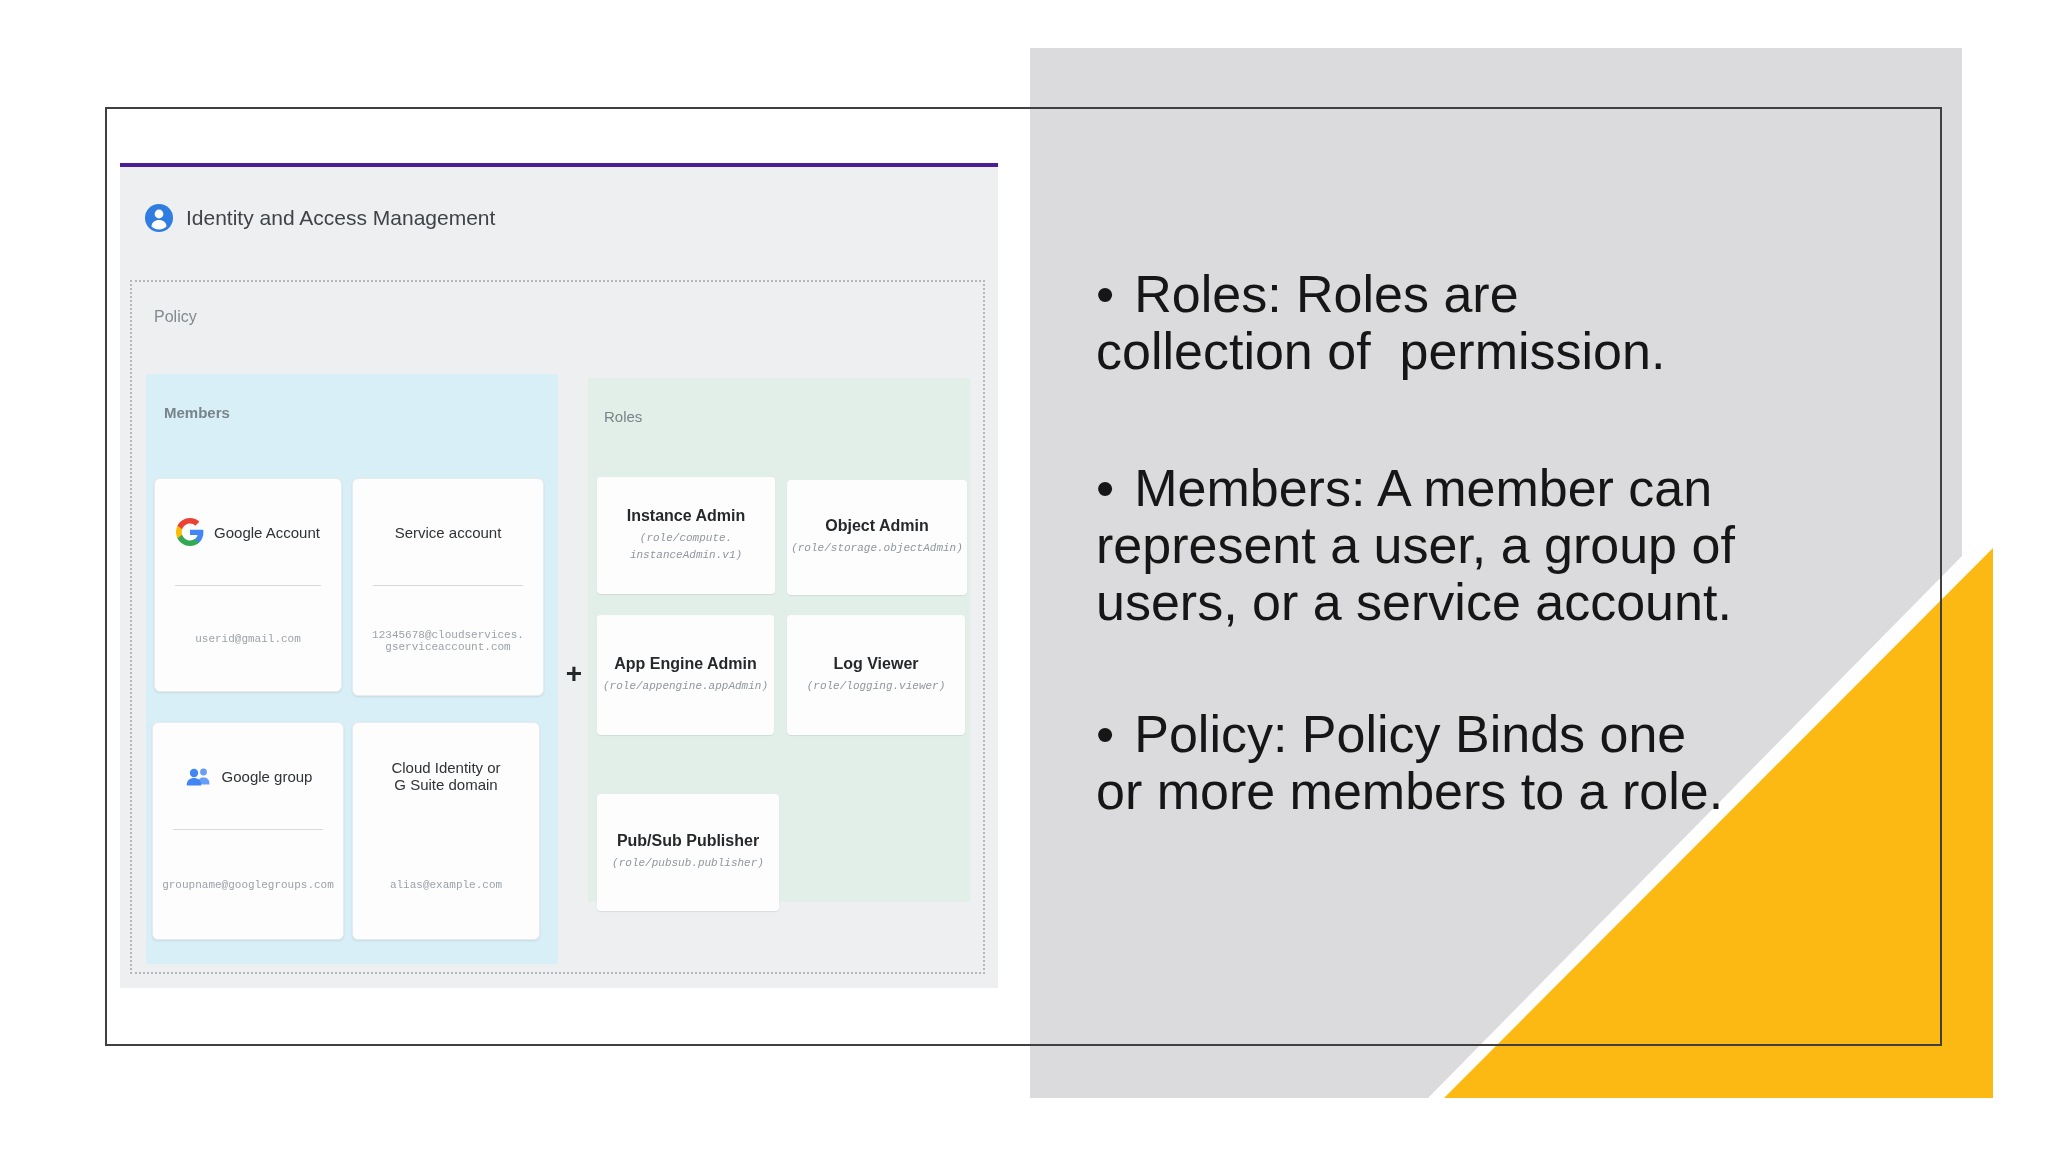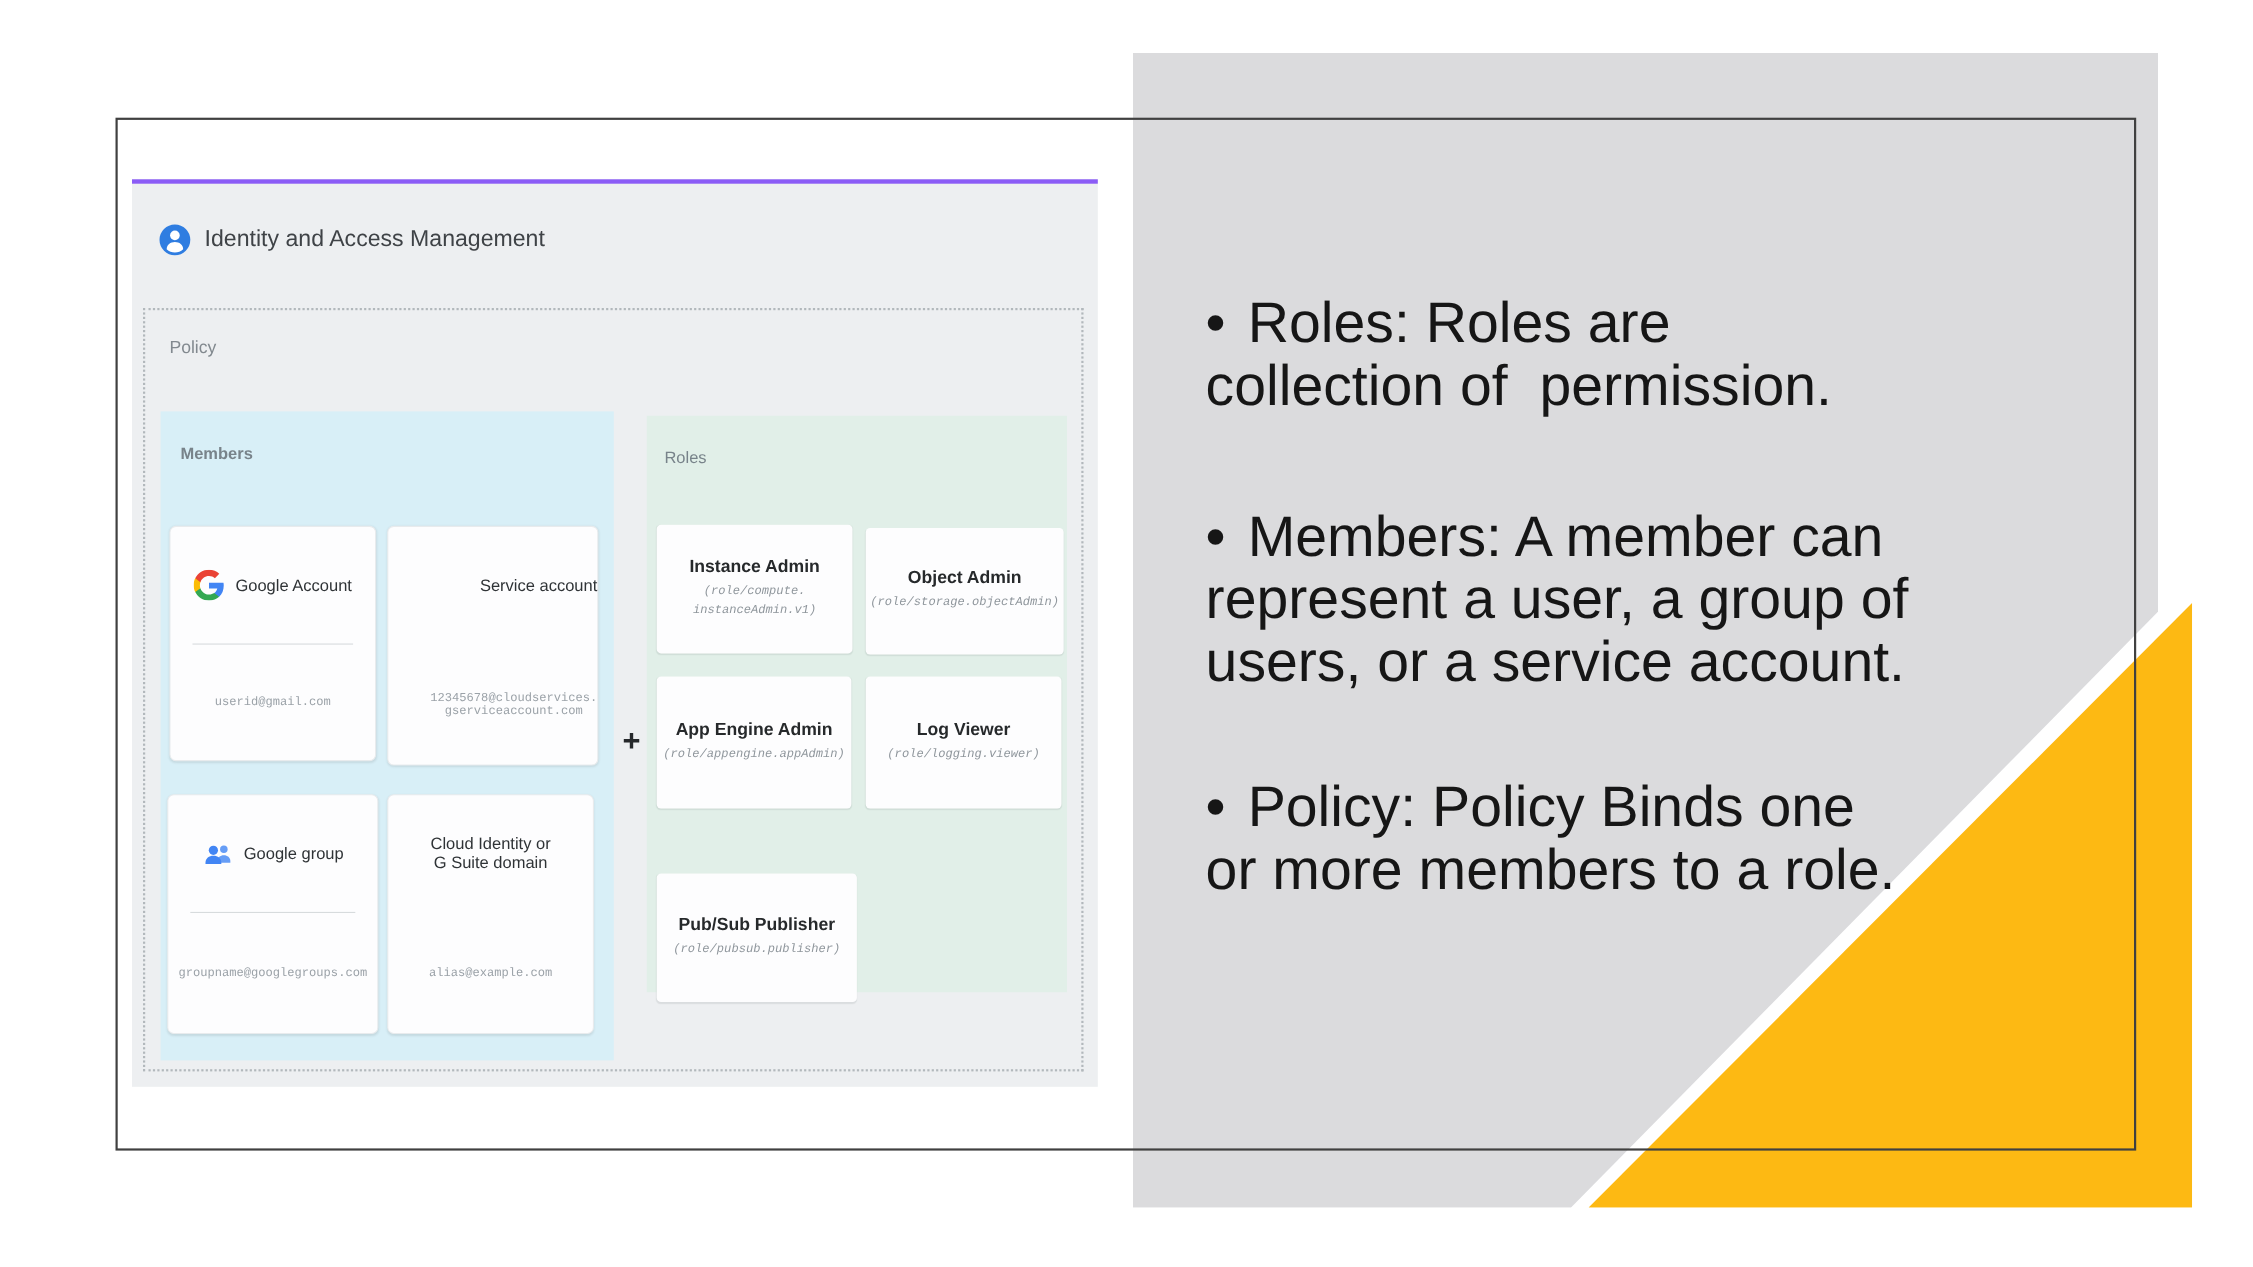--- a/index.html
+++ b/index.html
@@ -15,21 +15,21 @@
   
   .frame{left:105px;top:107px;width:1837px;height:939px;border:2px solid #404040;}
 
   
   .bullet{left:1096px;width:645px;font-size:52px;line-height:57px;color:#161616;white-space:pre-wrap;}
   .bullet .marker{padding-right:20px;}
   .b1{top:266px;} .b2{top:460px;} .b3{top:706px;}
 
   
   .diagram{left:120px;top:163px;width:878px;height:825px;background:#EDEFF1;
-           border-top:4px solid #8b5cf6;color:#3F4448;}
+           border-top:4px solid #4c1d95;color:#3F4448;}
   .dg-header{left:24px;top:36px;display:flex;align-items:center;gap:12px;}
   .dg-title{font-size:21px;color:#3F4347;}
   .policy-box{left:10px;top:113px;width:855px;height:694px;border:2px dotted #B2B8BC;}
   .zone-label{font-size:16px;color:#82898F;}
   .policy-label{left:22px;top:26px;}
   .members-panel{left:14px;top:92px;width:412px;height:590px;background:#D8EFF7;}
   .roles-panel{left:456px;top:96px;width:382px;height:524px;background:#E1EFE8;}
   .panel-label{font-size:15px;color:#78838A;}
   .members-label{left:18px;top:30px;font-weight:bold;}
   .roles-label{left:16px;top:30px;}
@@ -37,21 +37,21 @@
 
   .m-card{background:#FDFDFE;border:1px solid #E8EBED;border-radius:6px;
           box-shadow:0 1px 2px rgba(60,64,67,.12);display:flex;flex-direction:column;}
   .m-title{height:106px;display:flex;align-items:center;justify-content:center;gap:10px;
            font-size:15px;font-weight:500;color:#2F3336;text-align:center;white-space:pre-line;}
   .m-divider{height:1px;background:#D7DBDD;margin:0 20px;}
   .m-email{flex:1;display:flex;align-items:center;justify-content:center;
            font-family:"Liberation Mono","DejaVu Sans Mono",monospace;font-size:11px;
            color:#9BA2A8;text-align:center;white-space:pre-line;}
   .mc1{left:8px;top:104px;width:188px;height:214px;}
-  .mc2{left:206px;top:104px;width:192px;height:218px;align-items:flex-end;}
+  .mc2{left:206px;top:104px;width:192px;height:218px;}
   .mc3{left:6px;top:348px;width:192px;height:218px;}
   .mc4{left:206px;top:348px;width:188px;height:218px;align-items:center;}
 
   .r-card{background:#FDFDFE;border-radius:4px;box-shadow:0 1px 1px rgba(60,64,67,.10);
           display:flex;flex-direction:column;align-items:center;justify-content:center;gap:5px;}
   .r-title{font-size:16px;font-weight:600;color:#26292B;text-align:center;}
   .r-sub{font-family:"Liberation Mono","DejaVu Sans Mono",monospace;font-size:11px;
          color:#8F969C;text-align:center;white-space:pre-line;line-height:1.55;font-style:italic;}
   .rc1{left:9px;top:99px;width:178px;height:117px;}
   .rc2{left:199px;top:102px;width:180px;height:115px;}

